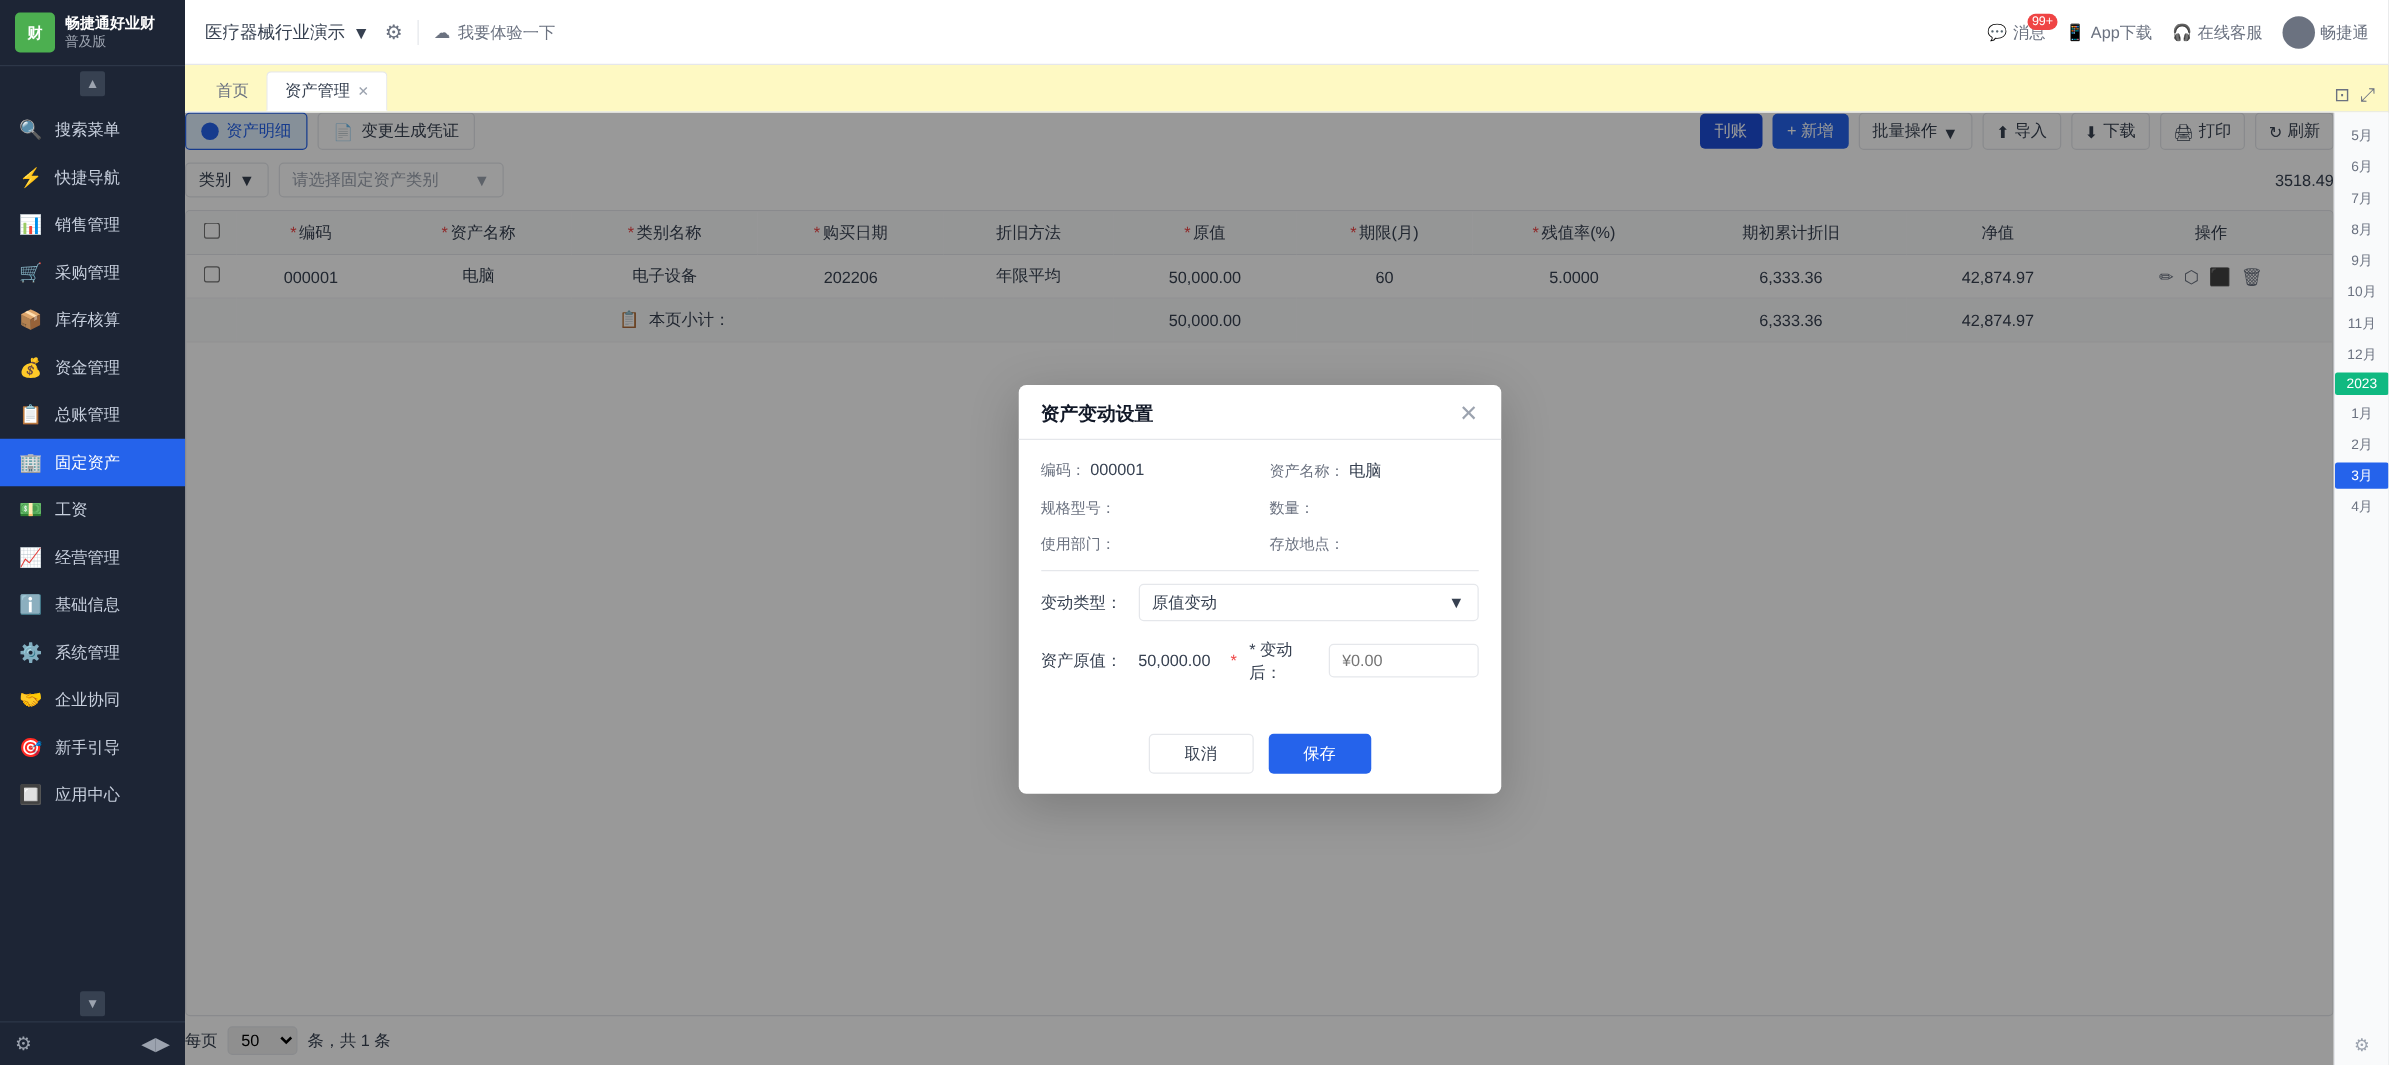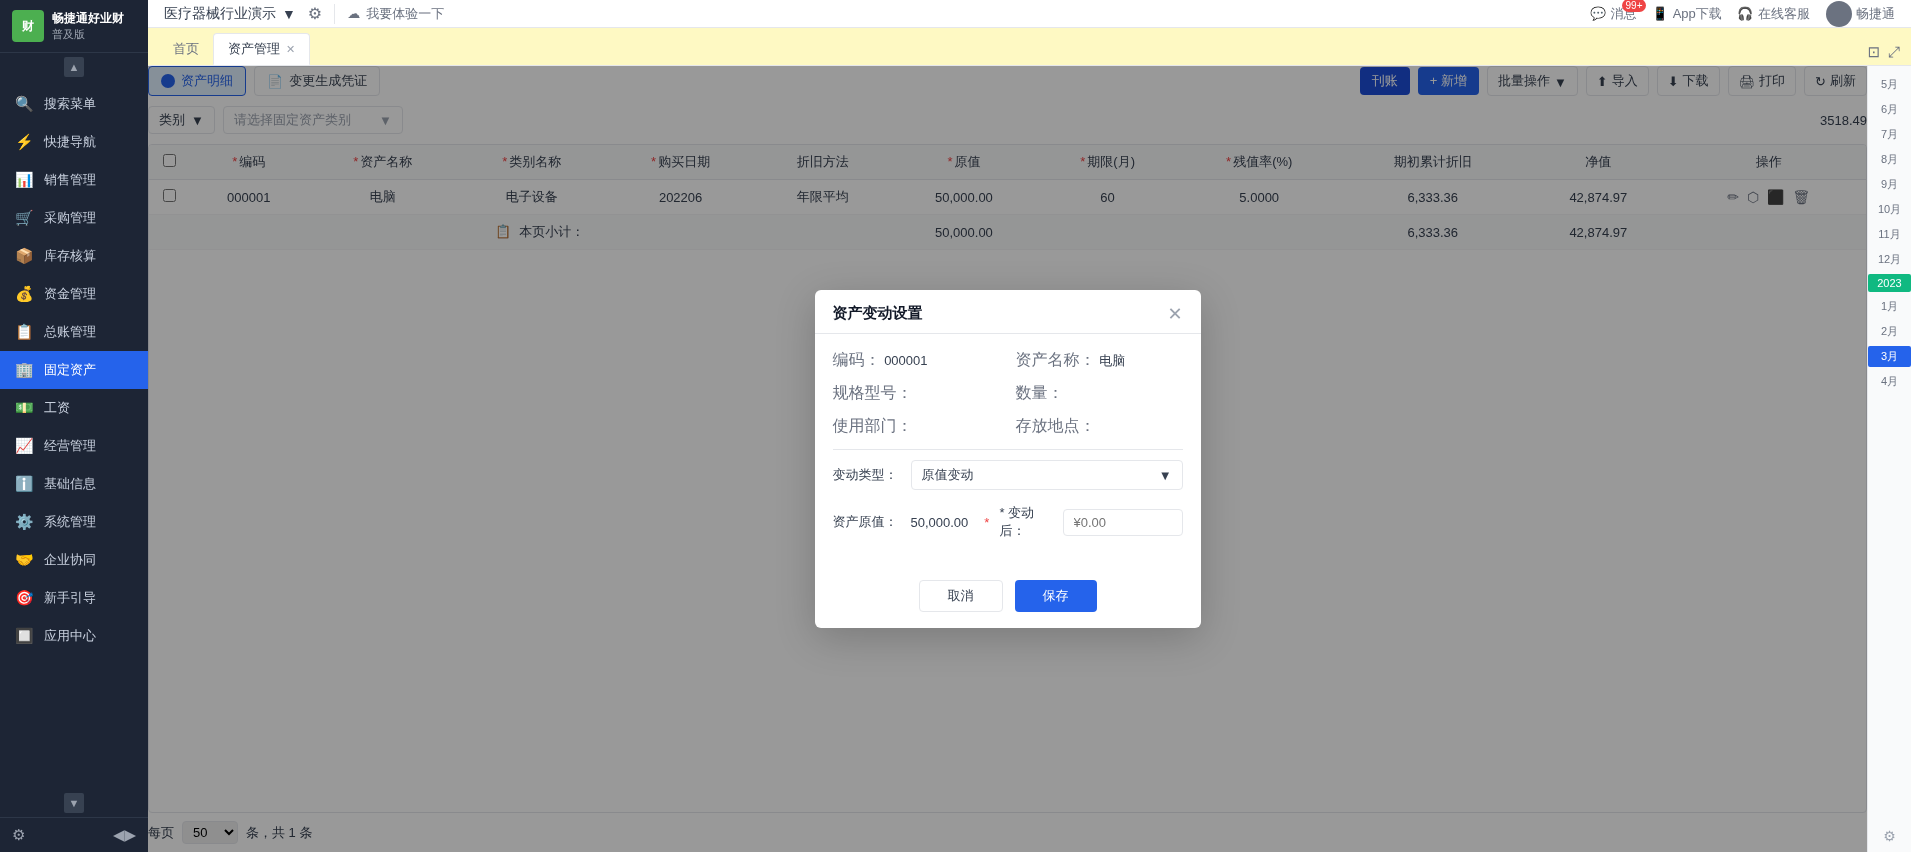--- a/index.html
+++ b/index.html
@@ -23,21 +23,21 @@
     .sidebar-footer { display: flex; align-items: center; justify-content: space-between; padding: 8px 12px; border-top: 1px solid #2d3748; }
     .sidebar-footer-icon { color: #9ca3af; cursor: pointer; font-size: 15px; }
     .sidebar-scroll-up { display: flex; justify-content: center; padding: 4px 0; }
     .sidebar-scroll-down { display: flex; justify-content: center; padding: 4px 0; }
     .scroll-arrow { width: 20px; height: 20px; background: #374151; border-radius: 2px; display: flex; align-items: center; justify-content: center; cursor: pointer; color: #9ca3af; font-size: 11px; }
 
     
     .main-content { flex: 1; display: flex; flex-direction: column; overflow: hidden; }
 
     
-    .topbar { height: 28px; background: #fff; display: flex; align-items: center; padding: 0 16px; gap: 12px; border-bottom: 1px solid #e5e7eb; flex-shrink: 0; }
+    .topbar { height: 52px; background: #fff; display: flex; align-items: center; padding: 0 16px; gap: 12px; border-bottom: 1px solid #e5e7eb; flex-shrink: 0; }
     .topbar-company { display: flex; align-items: center; gap: 6px; font-size: 14px; color: #374151; cursor: pointer; }
     .topbar-settings { color: #6b7280; cursor: pointer; font-size: 16px; }
     .topbar-divider { width: 1px; height: 20px; background: #e5e7eb; }
     .topbar-experience { display: flex; align-items: center; gap: 6px; color: #6b7280; font-size: 13px; cursor: pointer; }
     .topbar-right { margin-left: auto; display: flex; align-items: center; gap: 16px; }
     .topbar-msg { display: flex; align-items: center; gap: 4px; color: #6b7280; font-size: 13px; cursor: pointer; position: relative; }
     .badge { background: #ef4444; color: #fff; font-size: 10px; border-radius: 8px; padding: 1px 4px; position: absolute; top: -6px; right: -10px; }
     .topbar-app { display: flex; align-items: center; gap: 4px; color: #6b7280; font-size: 13px; cursor: pointer; }
     .topbar-service { display: flex; align-items: center; gap: 4px; color: #6b7280; font-size: 13px; cursor: pointer; }
     .topbar-user { display: flex; align-items: center; gap: 4px; color: #6b7280; font-size: 13px; cursor: pointer; }
@@ -96,21 +96,21 @@
 
     
     .modal-overlay { position: absolute; inset: 0; background: rgba(0,0,0,0.4); display: flex; align-items: center; justify-content: center; z-index: 100; }
     .modal { background: #fff; border-radius: 6px; width: 386px; padding: 0; box-shadow: 0 10px 40px rgba(0,0,0,0.2); }
     .modal-header { display: flex; align-items: center; justify-content: space-between; padding: 14px 18px 10px; border-bottom: 1px solid #e5e7eb; }
     .modal-title { font-size: 15px; font-weight: 600; color: #111827; }
     .modal-close { color: #9ca3af; cursor: pointer; font-size: 18px; line-height: 1; }
     .modal-body { padding: 16px 18px; }
     .modal-row { display: flex; gap: 16px; margin-bottom: 12px; }
     .modal-field { flex: 1; }
-    .modal-field-label { color: #6b7280; font-size: 16px; margin-bottom: 2px; }
+    .modal-field-label { color: #6b7280; font-size: 12px; margin-bottom: 2px; }
     .modal-field-value { font-size: 13px; color: #374151; }
     .modal-divider { height: 1px; background: #e5e7eb; margin: 10px 0; }
     .modal-form-row { display: flex; align-items: center; margin-bottom: 14px; gap: 8px; }
     .modal-form-label { font-size: 13px; color: #374151; width: 70px; flex-shrink: 0; }
     .modal-form-control { flex: 1; display: flex; align-items: center; gap: 8px; }
     .modal-select { border: 1px solid #e5e7eb; border-radius: 4px; padding: 5px 10px; font-size: 13px; color: #374151; display: flex; align-items: center; justify-content: space-between; cursor: pointer; background: #fff; flex: 1; }
     .modal-input { border: 1px solid #e5e7eb; border-radius: 4px; padding: 5px 10px; font-size: 13px; color: #9ca3af; flex: 1; background: #fff; }
     .required-star { color: #ef4444; margin-right: 2px; }
     .modal-footer { display: flex; justify-content: center; gap: 12px; padding: 10px 18px 16px; }
     .btn-cancel { background: #fff; color: #374151; border: 1px solid #e5e7eb; padding: 6px 28px; border-radius: 4px; cursor: pointer; font-size: 13px; }

